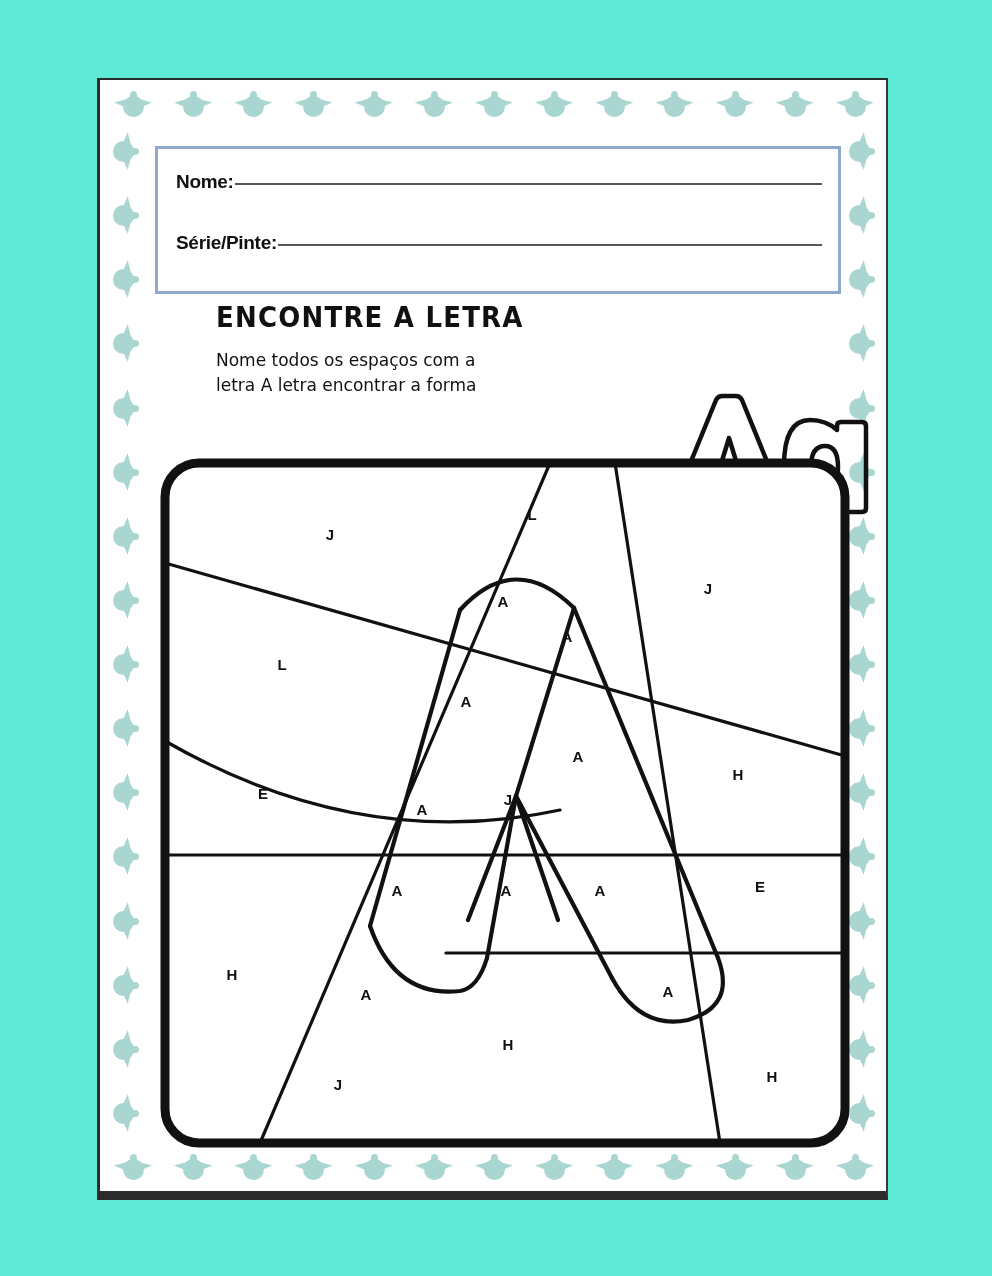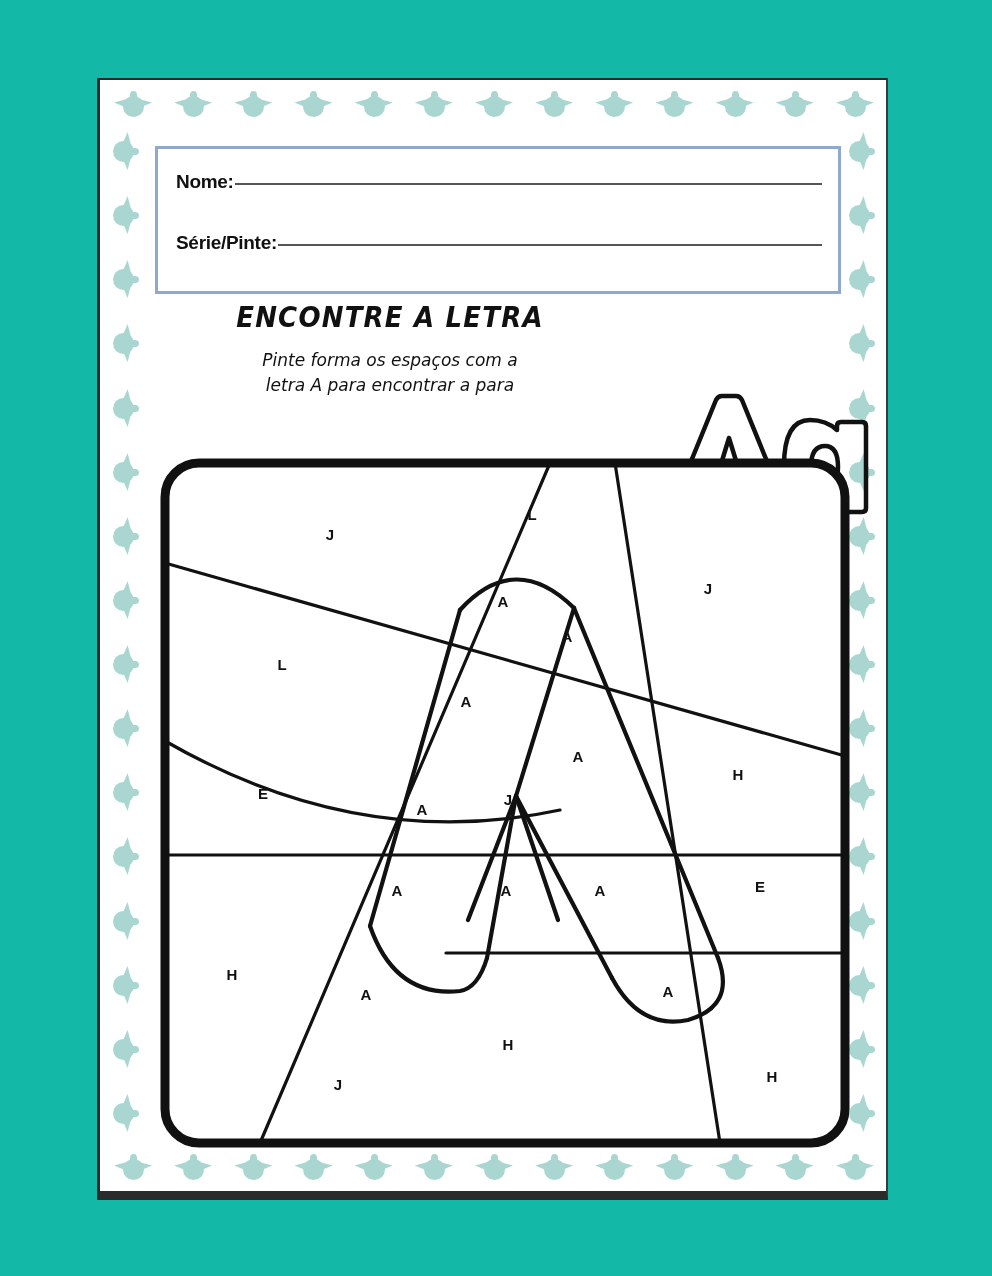--- a/index.html
+++ b/index.html
@@ -1,18 +1,18 @@
 <!DOCTYPE html>
 <html><head>
 <meta charset="utf-8">
 <style>
   html,body{margin:0;padding:0;background:#ffffff;}
   body{width:992px;height:1276px;font-family:"Liberation Sans",sans-serif;overflow:hidden;}
 
-  #page{position:relative;width:992px;height:1276px;background:#14b8a6;}
+  #page{position:relative;width:992px;height:1276px;background:#5eead4;}
 
   
   #sheet{
     position:absolute;left:97px;top:78px;width:791px;height:1122px;
     background:#ffffff;
     border-left:3px solid #2b2b2b;
     border-top:2px solid #2b2b2b;
     border-right:2px solid #3a3a3a;
     border-bottom:9px solid #2b2b2b;
     box-sizing:border-box;
@@ -56,21 +56,21 @@
   .field-label{
     font-family:"Liberation Sans",sans-serif;font-weight:bold;font-size:19px;
     color:#111;white-space:nowrap;letter-spacing:-0.3px;
   }
   .field-rule{
     flex:1;height:0;border-bottom:2px solid #555;margin-left:1px;
     transform:translateY(-3px);
   }
 
   
-  #title-block{position:absolute;left:110px;top:222px;width:360px;text-align:center;font-style:italic;}
+  #title-block{position:absolute;left:116px;top:222px;width:360px;text-align:left;}
   #worksheet-title{
     font-family:"DejaVu Sans",sans-serif;font-weight:bold;font-size:26px;
     letter-spacing:1.2px;color:#111;margin:0;transform:scaleY(1.12);
   }
   .subtitle-line{
     font-family:"DejaVu Sans",sans-serif;font-size:17px;color:#111;
     margin:0;line-height:1.45;
   }
   #subtitle{margin-top:16px;}
 
@@ -455,22 +455,22 @@
       </div>
       <div class="field" id="field-serie">
         <span class="field-label">Série/Pinte:</span>
         <span class="field-rule"></span>
       </div>
     </div>
 
     <div id="title-block">
       <p id="worksheet-title">ENCONTRE A LETRA</p>
       <div id="subtitle">
-        <p class="subtitle-line">Pinte forma os espaços com a</p>
-        <p class="subtitle-line">letra A para encontrar a para</p>
+        <p class="subtitle-line">Nome todos os espaços com a</p>
+        <p class="subtitle-line">letra A letra encontrar a forma</p>
       </div>
     </div>
 
     <svg id="aa-logo" viewBox="0 0 210 132">
       <g fill="none" stroke="#111" stroke-width="4.5" stroke-linejoin="round" stroke-linecap="round">
 
         <path d="
           M 8 124
           L 33 124
           Q 36 124 37 121

